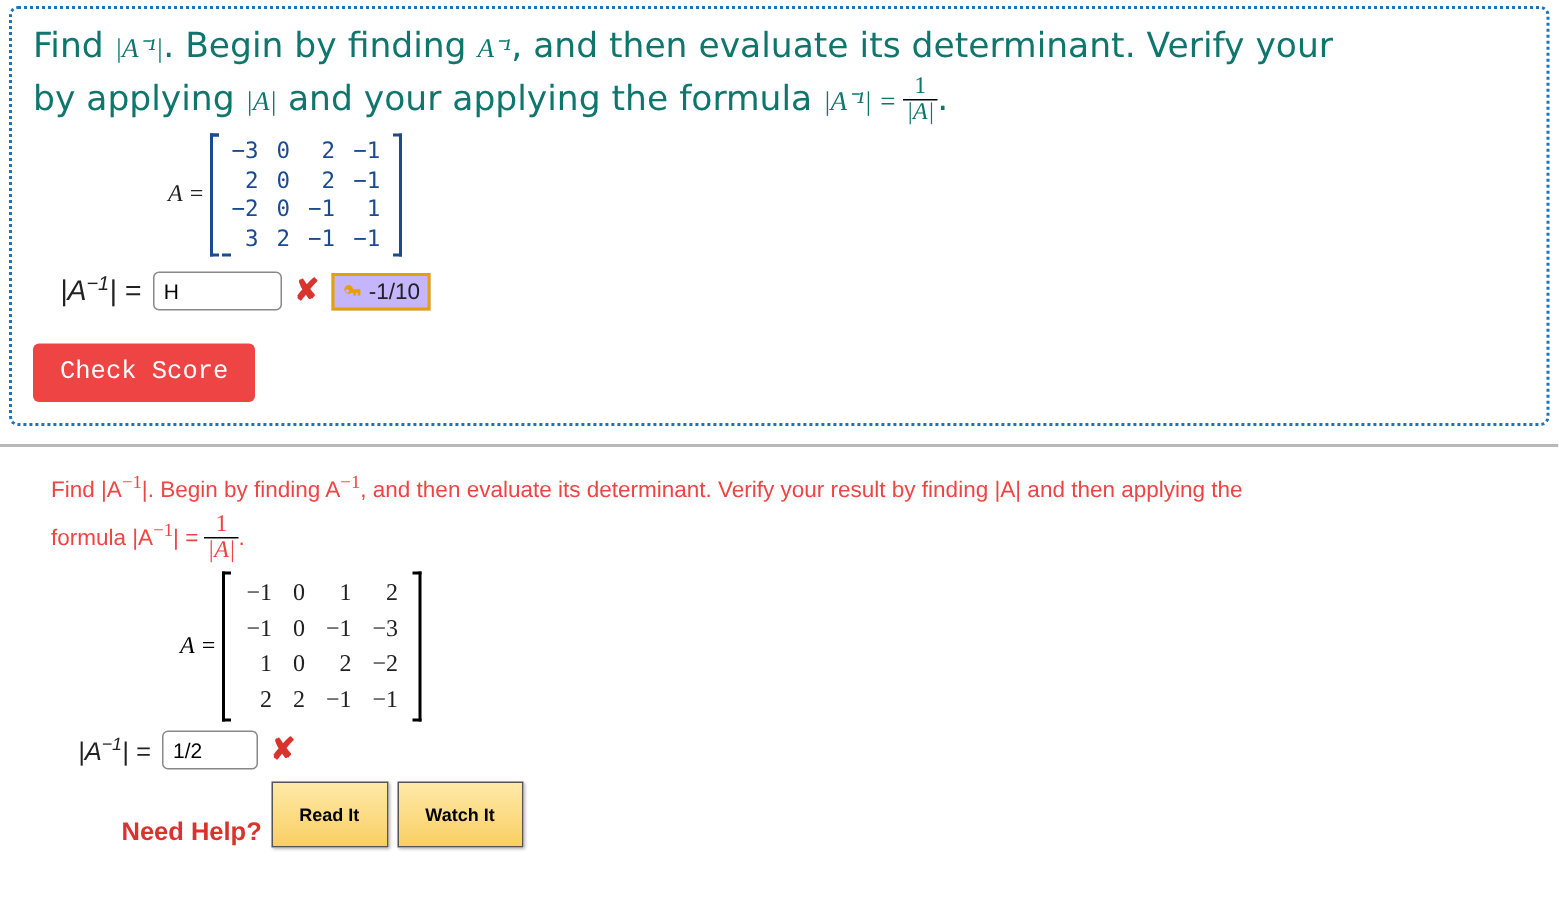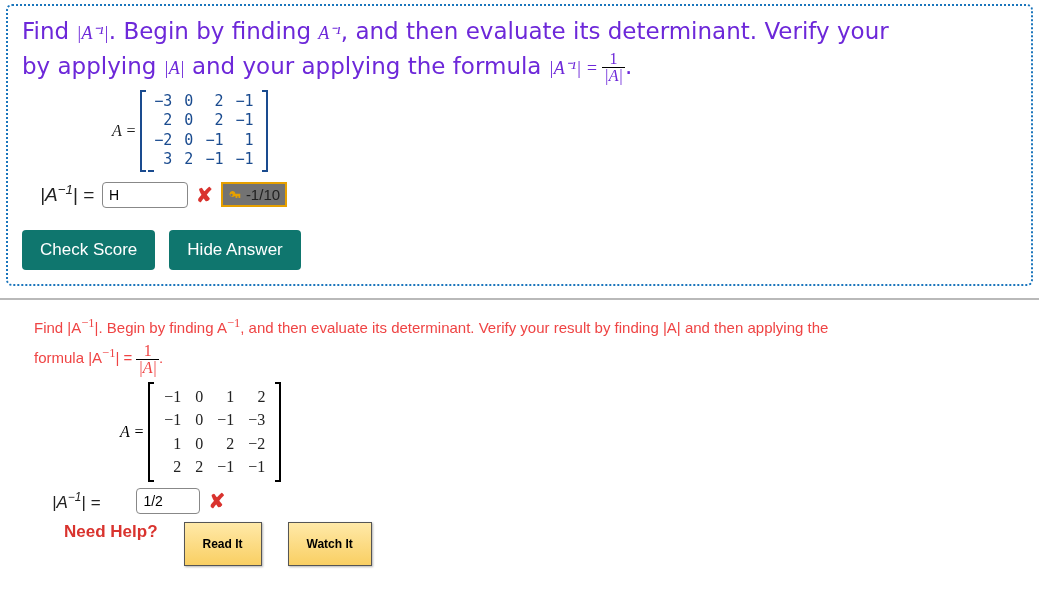--- a/index.html
+++ b/index.html
@@ -15,21 +15,21 @@
   .panel-top {
     border: 2px dotted #1a75bc;
     border-radius: 6px;
     margin: 4px 6px 0 6px;
     padding: 8px 14px 14px 14px;
     background: #fff;
   }
   .question-text {
     font-size: 23px;
     line-height: 1.5;
-    color: #6d28d9;
+    color: #0f766e;
     font-family: "DejaVu Sans", Verdana, Arial, sans-serif;
   }
   .math-small {
     font-family: "Times New Roman", serif;
     font-style: italic;
     font-size: 18px;
   }
   .formula-frac {
     display: inline-block;
     vertical-align: middle;
@@ -114,38 +114,38 @@
   .x-icon {
     color: #d9332e;
     font-weight: bold;
     font-size: 20px;
     line-height: 1;
   }
   .key-ans {
     display: inline-flex;
     align-items: center;
     border: 2px solid #e6a000;
-    background: #737373;
+    background: #c4b5fd;
     padding: 2px 5px;
     font-size: 15px;
     gap: 4px;
   }
   .key-icon {
     width: 14px; height: 14px; display:inline-block;
   }
   .btn-row { display:flex; gap:14px; margin-top: 22px; }
   .btn {
-    background: #0f766e;
+    background: #ef4444;
     color: #fff;
     border: none;
     border-radius: 4px;
     padding: 10px 18px;
     font-size: 17px;
     cursor: pointer;
-    font-family: Liberation Sans, sans-serif;
+    font-family: Liberation Mono, monospace;
   }
   .divider {
     height: 2px;
     background: #b9b9b9;
     margin: 12px 0 0 0;
   }
   .panel-bottom {
     padding: 12px 20px 8px 34px;
   }
   .q2-text {
@@ -175,21 +175,21 @@
   .q2-matrix .toprow-caps::before,.q2-matrix .botrow-caps::before{left:0;}
   .q2-matrix .toprow-caps::after,.q2-matrix .botrow-caps::after{right:0;}
   .q2-matrix td {
     text-align:right; padding:0 6px;
     font-family:"Times New Roman",serif; font-size:16px; line-height:1.35;
   }
   .answer-row2 {
     display:flex; align-items:center; gap:8px; margin: 6px 0 8px 18px;
   }
   .help-row {
-    display:flex; align-items:flex-start; gap:26px; margin-left: 30px;
+    display:flex; align-items:flex-end; gap:6px; margin-left: 47px;
   }
   .need-help {
     color: #d9332e; font-weight: bold; font-size: 17px;
   }
   .help-btn {
     background: linear-gradient(#ffe9a8,#f9cf63);
     border: 1px solid #555;
     font-size: 12px;
     font-weight: bold;
     padding: 14px 18px;
@@ -253,21 +253,20 @@
         <svg viewBox="0 0 24 24" width="14" height="14">
             <path fill="#e6a000" d="M21 10h-8.35A5 5 0 1 0 11 14h2v3h3v-3h2v3h3v-7zM6 14a2 2 0 1 1 0-4 2 2 0 0 1 0 4z"></path>
           </svg>
       </span>
       <span>-1/10</span>
     </span>
   </div>
 
   <div class="btn-row">
     <button class="btn">Check Score</button>
-    <button class="btn">Hide Answer</button>
   </div>
 </div>
 
 <div class="divider"></div>
 
 <div class="panel-bottom">
   <div class="q2-text">
     <span>Find |A</span><sup class="mserif">−1</sup><span>|. Begin by finding A</span><sup class="mserif">−1</sup><span>, and then evaluate its determinant. Verify your result by finding |A| and then applying the</span><br>
     <span>formula |A</span><sup class="mserif">−1</sup><span>| = </span><span class="formula-frac"><span class="num">1</span><span class="den">|A|</span></span><span>.</span>
   </div>
@@ -303,21 +302,21 @@
               <td>−1</td>
               <td>−1</td>
             </tr>
       </tbody>
         </table>
     </span>
   </div>
 
   <div class="answer-row2">
     <span class="ans-label" style="font-size:17px">|<i>A</i><sup>−1</sup>| =</span>
-    <input class="ans-input" style="width: 64px; margin-left: 28px;" type="text" value="1/2">
+    <input class="ans-input" style="width: 64px;" type="text" value="1/2">
     <span class="x-icon">✘</span>
   </div>
 
   <div class="help-row">
     <span class="need-help">Need Help?</span>
     <button class="help-btn">Read It</button>
     <button class="help-btn">Watch It</button>
   </div>
 </div>
 

